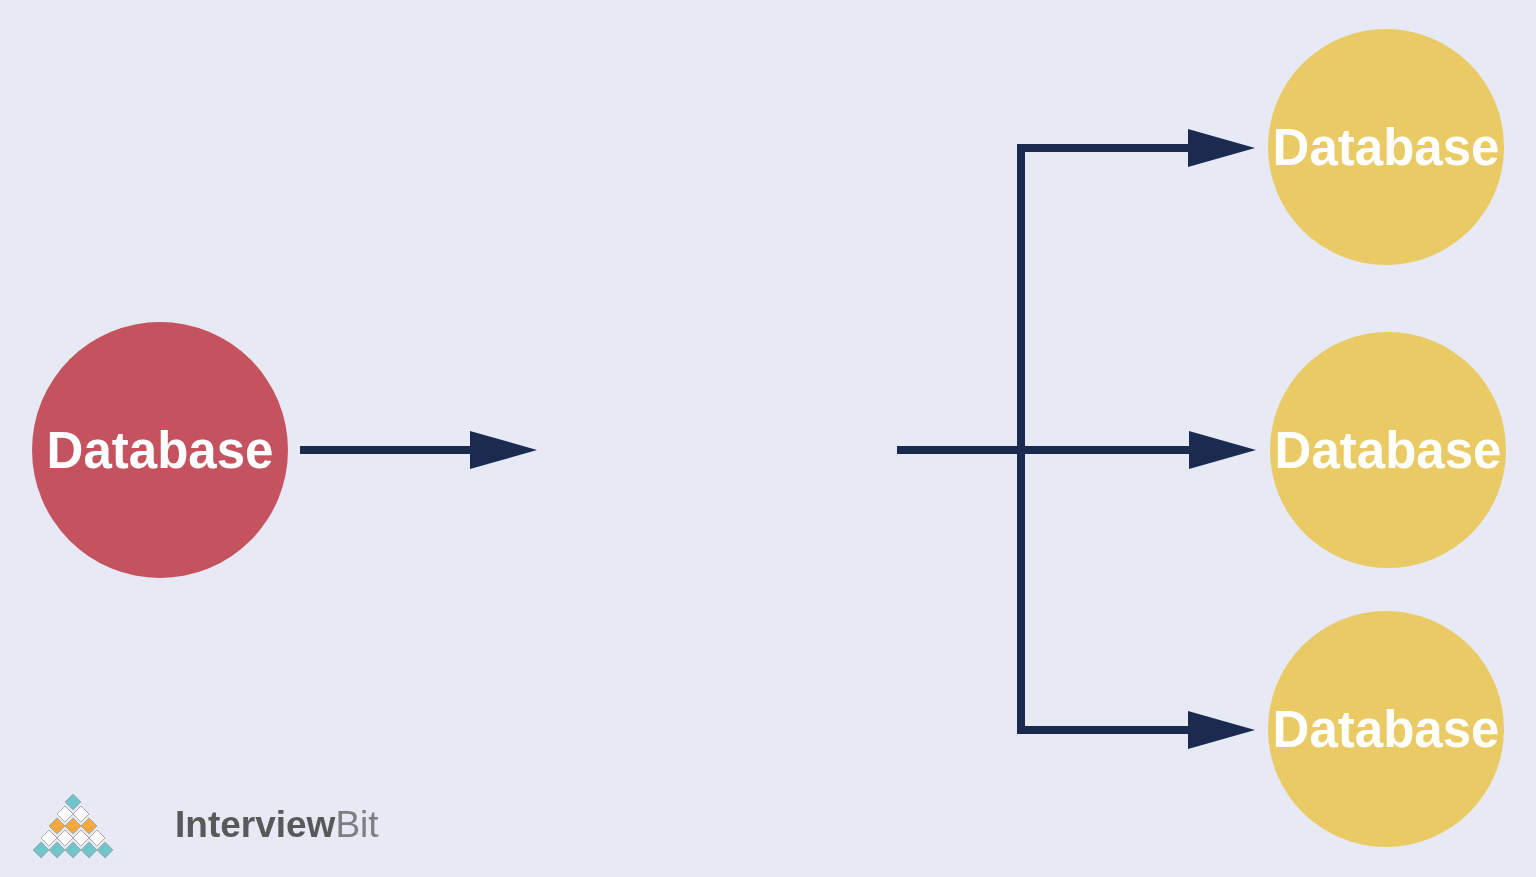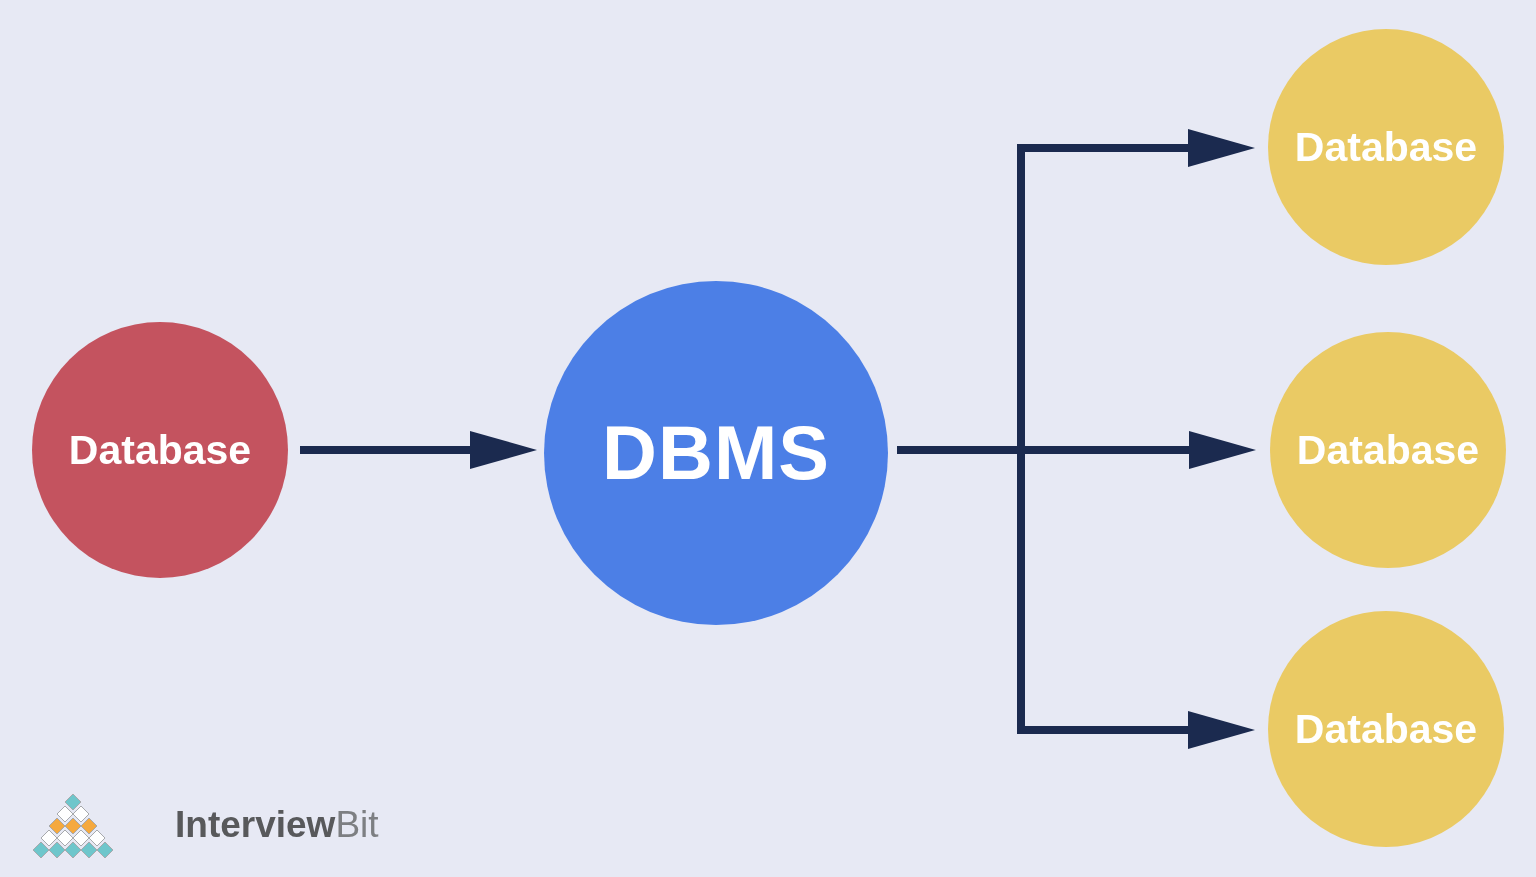--- a/index.html
+++ b/index.html
@@ -46,21 +46,21 @@
     width: 236px; height: 236px;
     background: var(--color-target-node, #eaca64);
   }
   .target-1 { left: 1268px; top: 29px; }
   .target-2 { left: 1270px; top: 332px; }
   .target-3 { left: 1268px; top: 611px; }
 
   .node-label {
     color: var(--color-node-text, #ffffff);
     font-weight: 700;
-    font-size: 41px;
+    font-size: 51px;
     line-height: 1;
   }
   .dbms-label {
     font-size: 76px;
     letter-spacing: 1px;
   }
 
   .logo {
     position: absolute;
     left: 33px; top: 793px;
@@ -114,23 +114,20 @@
     <g>
       <line class="arrow-line" x1="1018" y1="730" x2="1191" y2="730"></line>
       <polygon class="arrow-head" points="1255,730 1188,711 1188,749"></polygon>
     </g>
   </svg>
 
   <div class="node node-source">
     <span class="node-label">Database</span>
   </div>
 
-  <div class="node node-dbms">
-    <span class="node-label dbms-label">DBMS</span>
-  </div>
 
   <div class="node node-target target-1">
     <span class="node-label">Database</span>
   </div>
 
   <div class="node node-target target-2">
     <span class="node-label">Database</span>
   </div>
 
   <div class="node node-target target-3">

